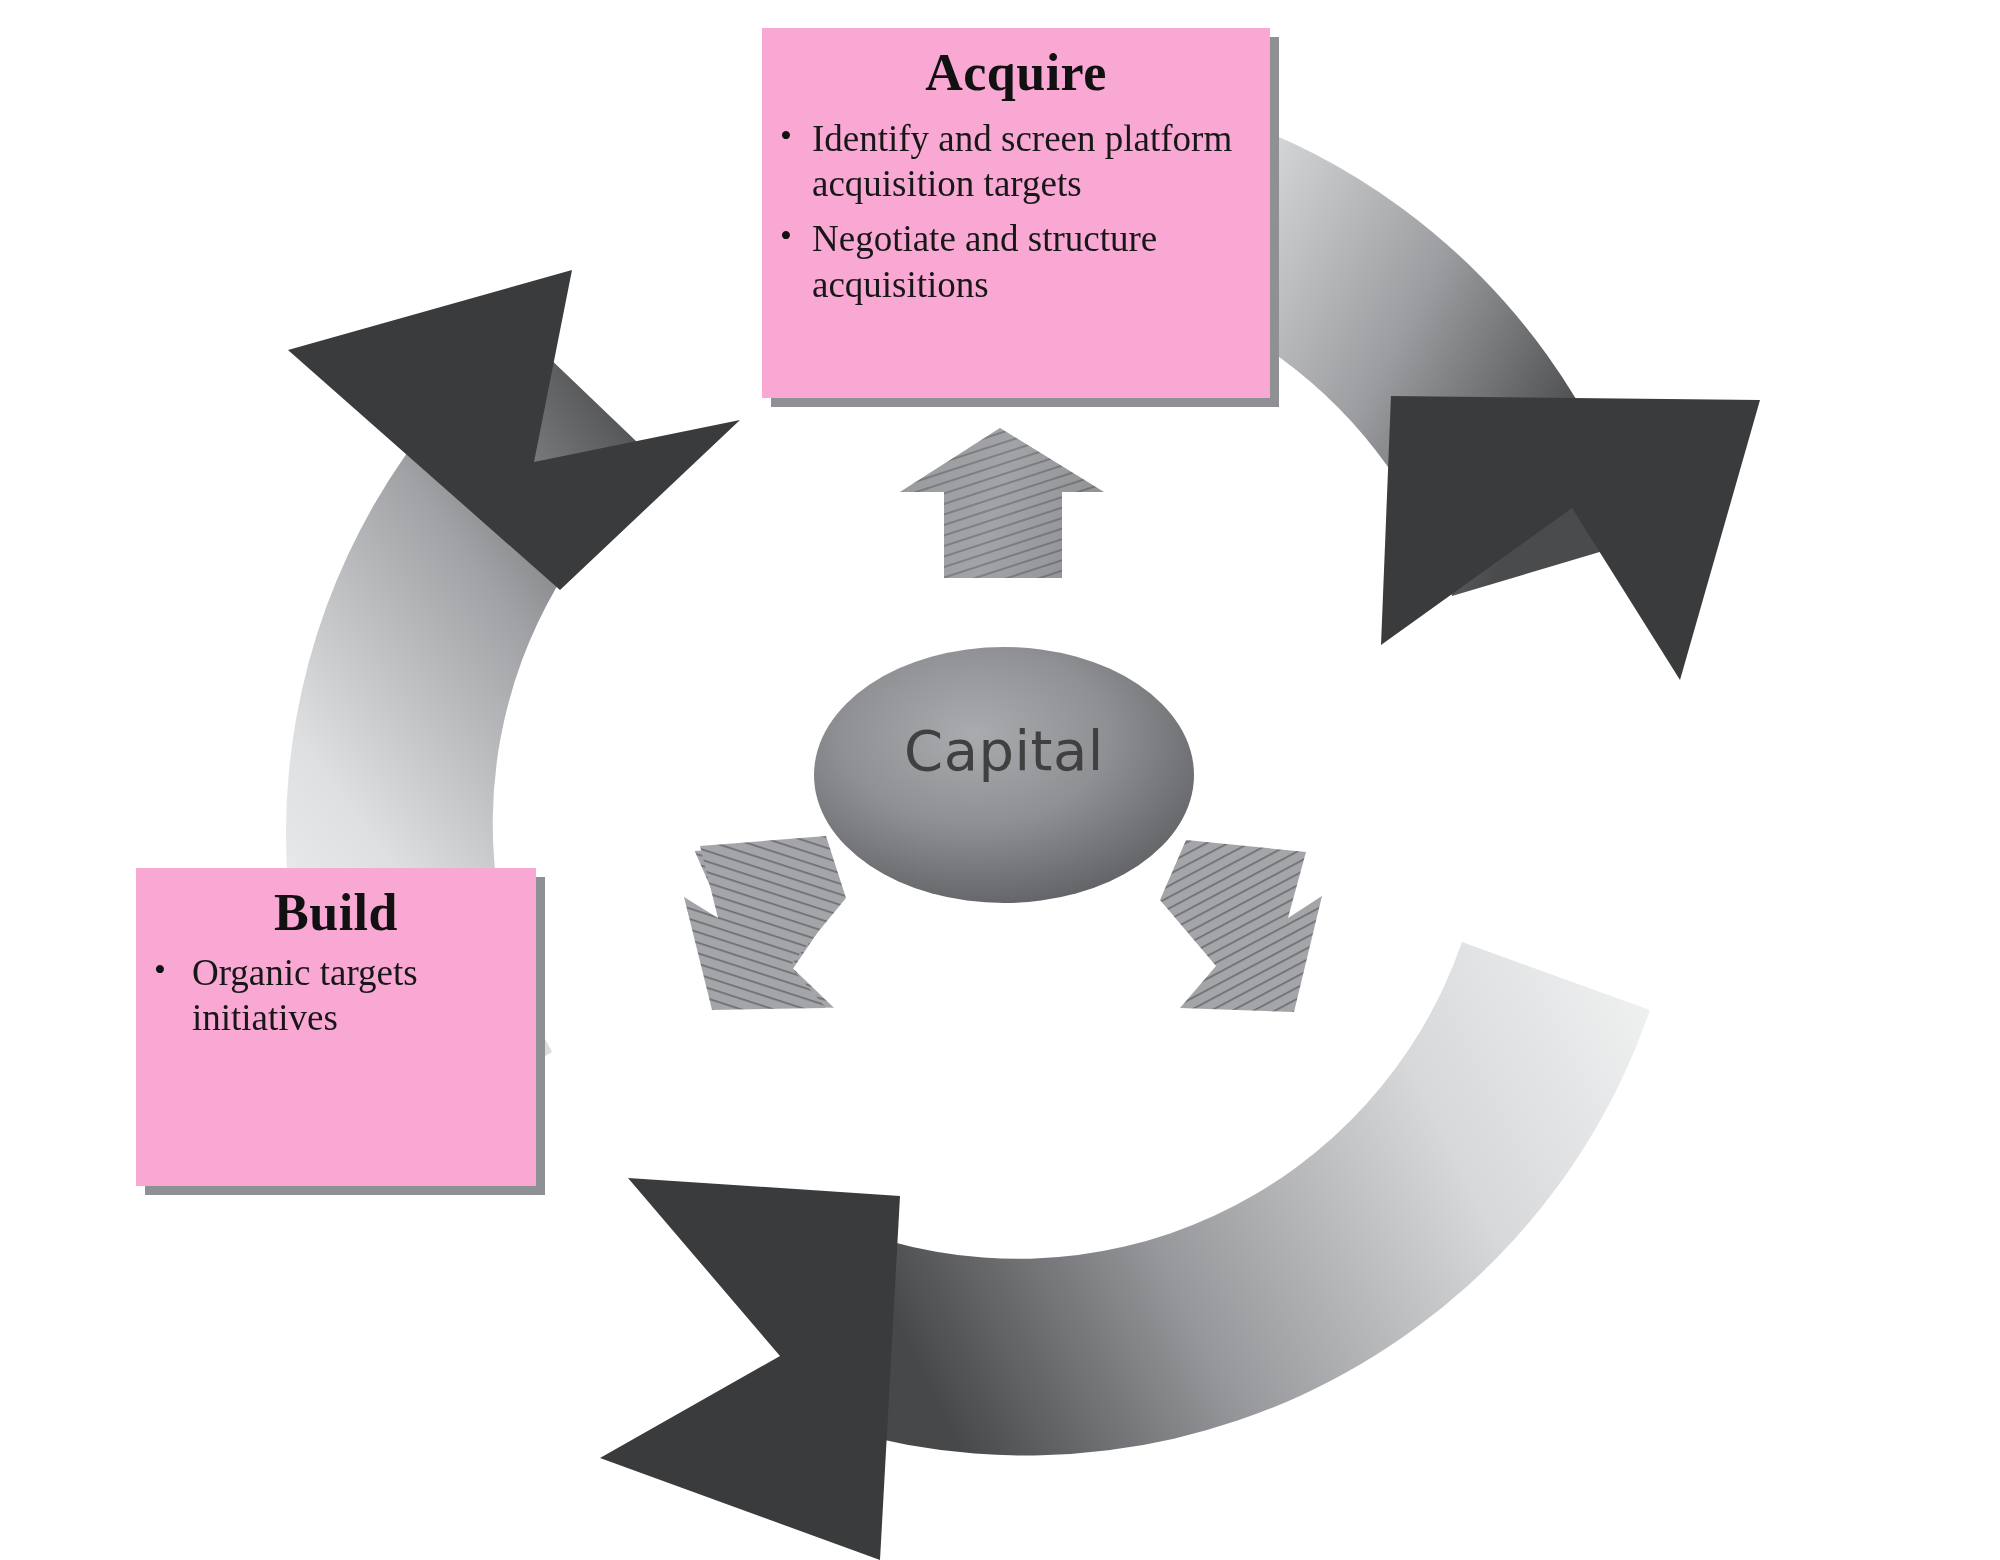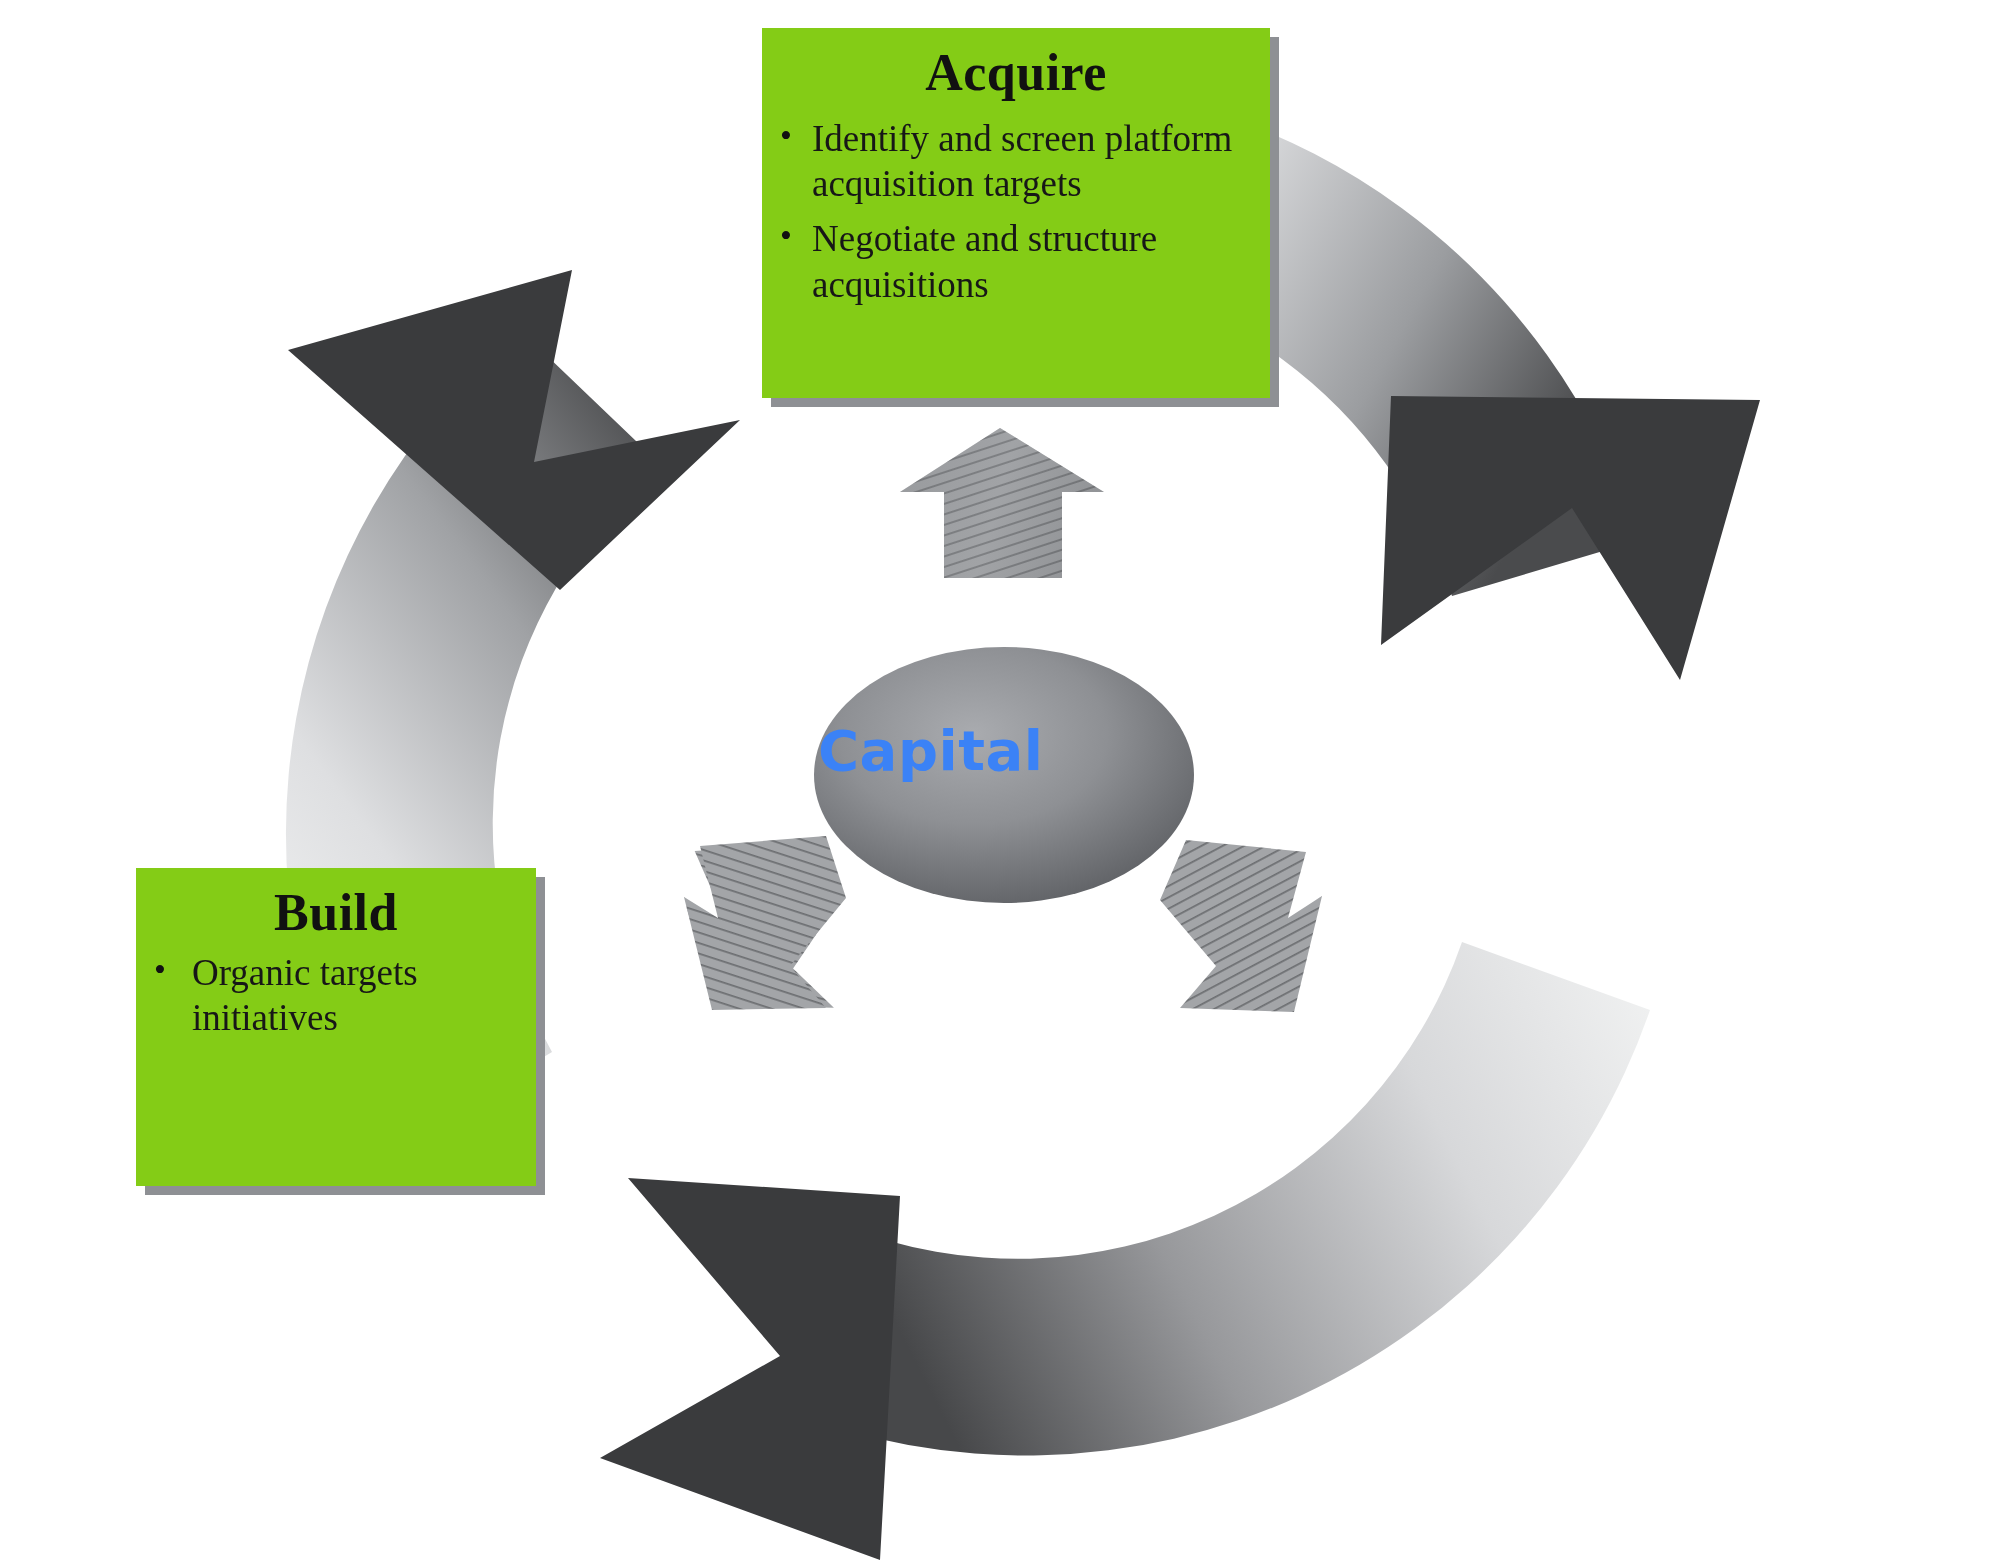--- a/index.html
+++ b/index.html
@@ -19,21 +19,21 @@
     position: absolute;
     left: 0;
     top: 0;
     width: 2000px;
     height: 1560px;
   }
 
   
   .phase-box {
     position: absolute;
-    background: #84cc16;
+    background: #f9a8d4;
     box-shadow: 9px 9px 0 0 #8e9094;
     box-sizing: border-box;
     padding: 10px 14px 16px 14px;
     z-index: 30;
   }
   .phase-title {
     text-align: center;
     font-weight: bold;
     font-size: 52px;
     line-height: 1.12;
@@ -87,25 +87,25 @@
     min-height: 318px;
   }
   #box-manage .phase-list li { padding-left: 44px; }
 
   
   #hub-label {
     position: absolute;
     left: 818px;
     top: 718px;
     width: 372px;
-    text-align: left;
+    text-align: center;
     font-family: "DejaVu Sans", sans-serif;
-    font-weight: bold;
+    font-weight: normal;
     font-size: 56px;
-    color: #3b82f6;
+    color: #404040;
     letter-spacing: 0.5px;
     z-index: 25;
     pointer-events: none;
   }
 </style>
 </head>
 <body>
 
 <div id="canvas">
 

